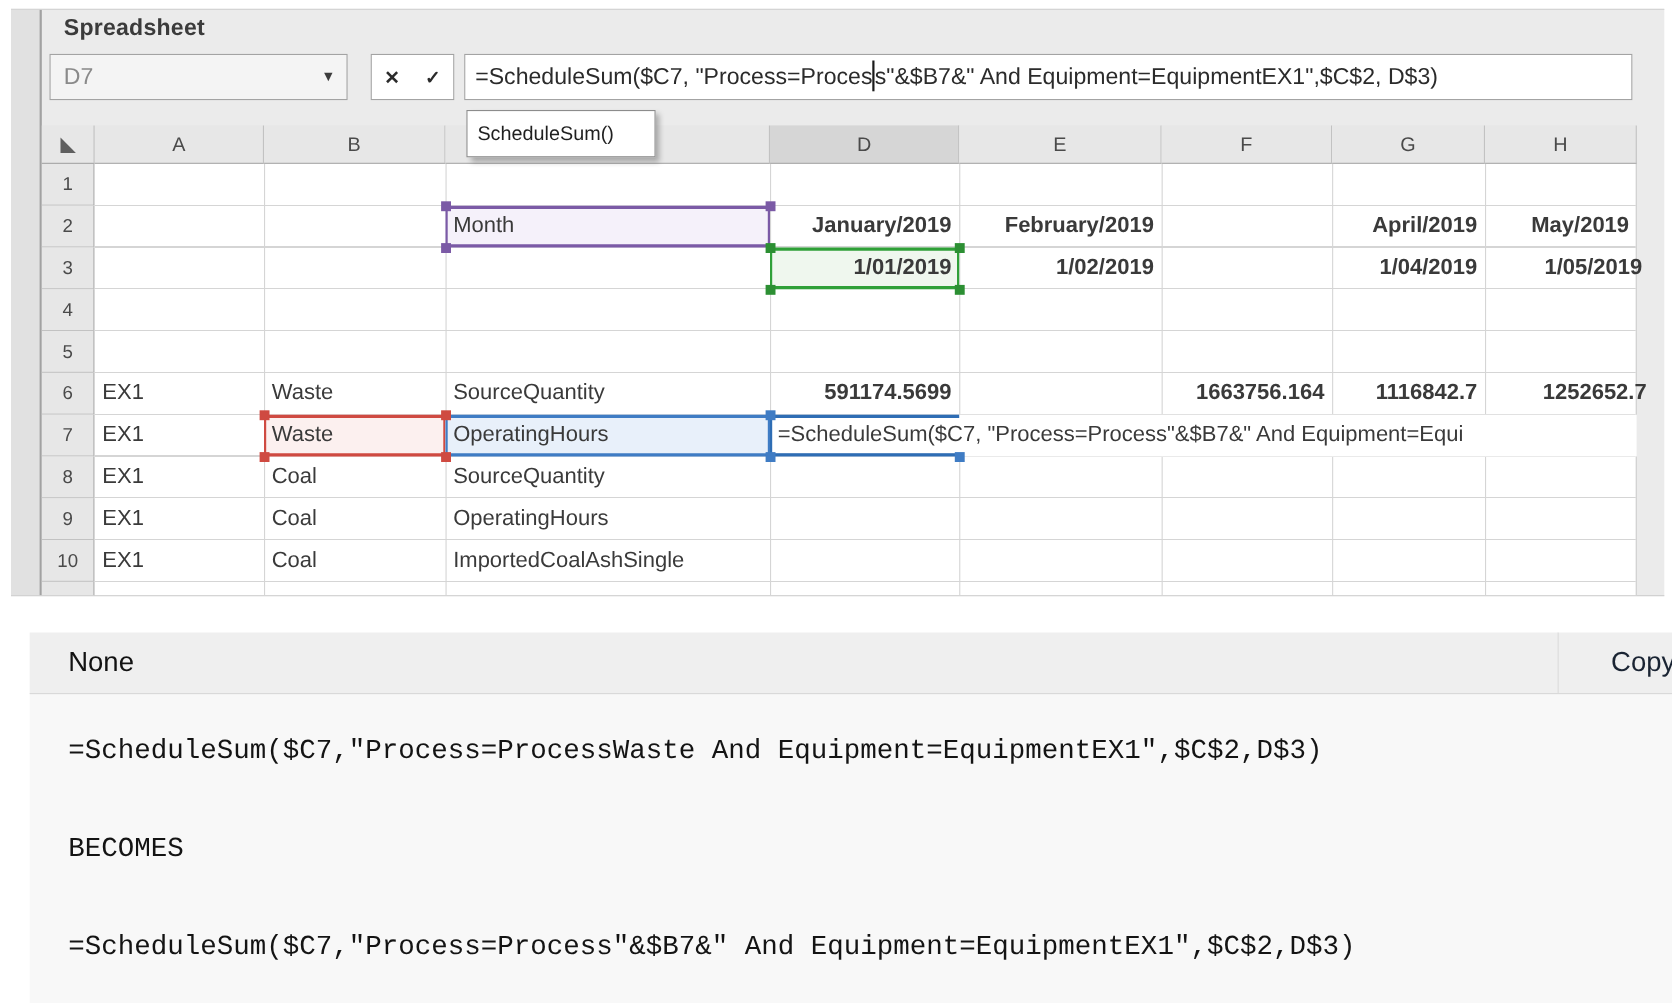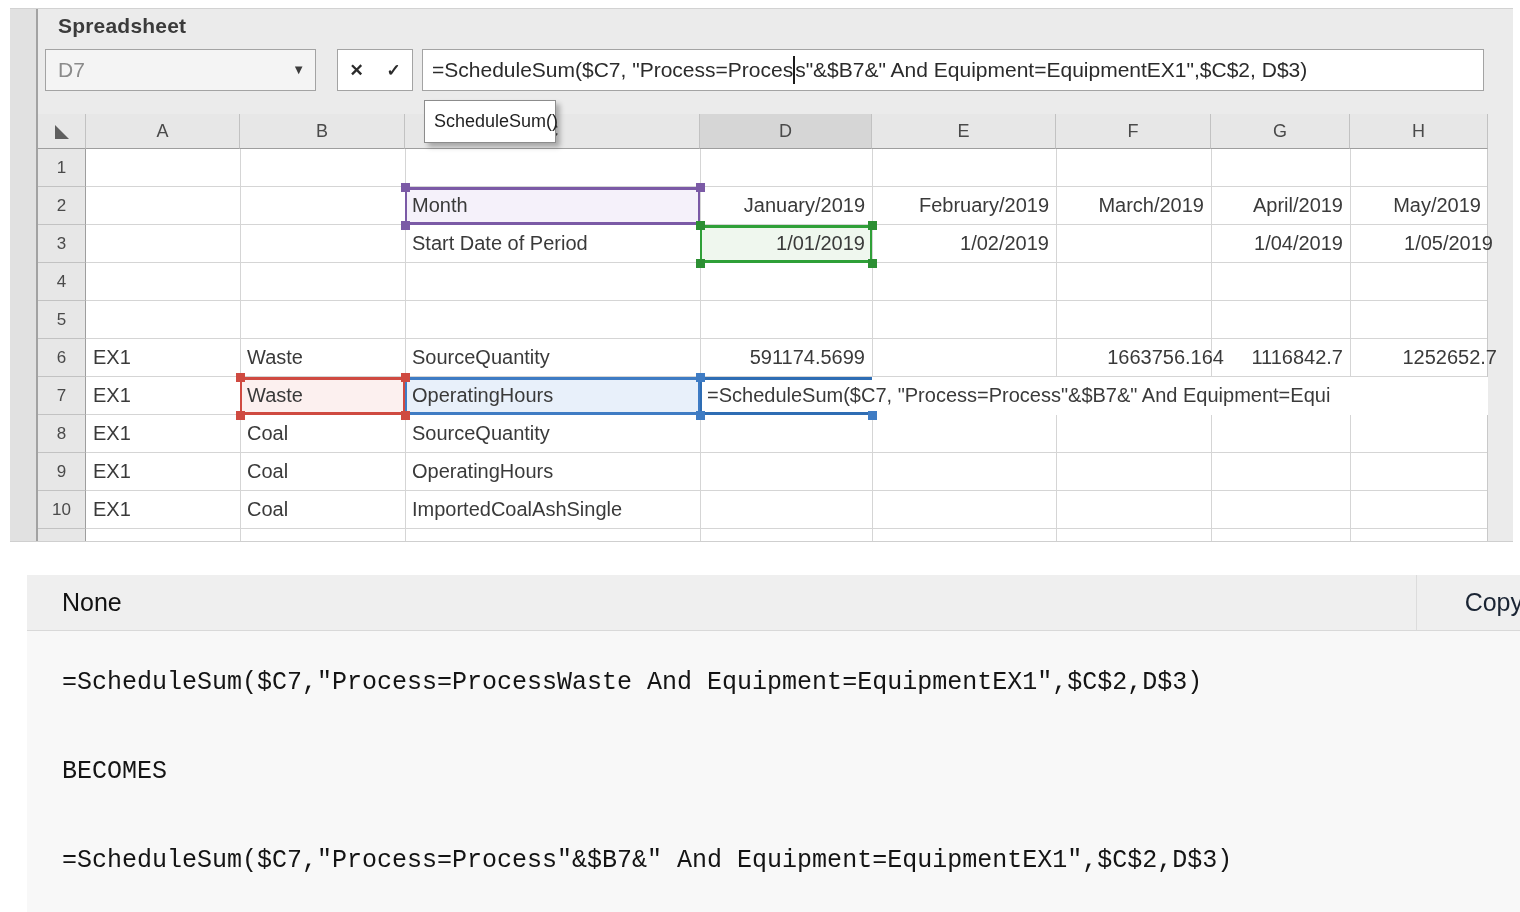--- a/index.html
+++ b/index.html
@@ -41,21 +41,21 @@
     position:absolute;left:412px;top:40px;width:1062px;height:42px;box-sizing:border-box;
     background:#ffffff;border:1px solid #a3a3a3;
     font-size:21px;color:#2b2b2b;line-height:40px;padding-left:9px;
     white-space:nowrap;overflow:hidden;
   }
   .caret{
     display:inline-block;width:0;height:28px;border-left:2px solid #1a1a1a;
     vertical-align:-7px;
   }
   .fn-tooltip{
-    position:absolute;left:414px;top:91px;width:132px;height:43px;box-sizing:border-box;
+    position:absolute;left:414px;top:91px;width:172px;height:43px;box-sizing:border-box;
     background:#ffffff;border:1px solid #8c8c8c;
     box-shadow:4px 4px 5px rgba(0,0,0,.28);
     font-size:18px;color:#1f1f1f;line-height:41px;padding-left:9px;
     z-index:30;
   }
   
   .grid{position:absolute;left:28px;top:105px;width:1450px;height:427px;}
   .col-headers{position:absolute;left:0;top:0;height:35px;display:flex;}
   .col-h{
     box-sizing:border-box;height:35px;background:#e7e7e7;
@@ -79,21 +79,21 @@
     position:absolute;left:48px;top:35px;width:1402px;height:392px;
     background:#ffffff;box-sizing:border-box;border-right:1px solid #c9c9c9;
     background-image:repeating-linear-gradient(to bottom,transparent 0 37px,#d5d5d5 37px 38px);
   }
   .vline{position:absolute;top:0;width:1px;height:100%;background:#d5d5d5;z-index:1;}
   .cell{
     position:absolute;height:38px;line-height:37px;font-size:20px;color:#3a3a3a;
     box-sizing:border-box;padding:0 7px;white-space:nowrap;overflow:hidden;z-index:5;
   }
   .al{text-align:left;}
-  .ar{text-align:right;}
+  .ar{text-align:right;font-weight:bold;}
   .edit-row{
     position:absolute;left:614px;top:228px;width:788px;height:38px;background:#ffffff;
     z-index:4;line-height:37px;font-size:20px;color:#3a3a3a;
     padding-left:7px;box-sizing:border-box;white-space:nowrap;overflow:hidden;
   }
   .hl{position:absolute;box-sizing:border-box;z-index:3;}
   .hl.purple{border:solid #7b5aa6;border-width:3px 2px;background:#f5f1fa;}
   .hl.green {border:solid #2fa038;border-width:3px 2px;background:#eff7ee;}
   .hl.red   {border:solid #cf4a41;border-width:3px 2px;background:#fcf0ef;}
   .hl.blue  {border:solid #3f7cc4;border-width:3px 2px;background:#e8f0fa;}
@@ -206,35 +206,33 @@
       <div class="hd red" style="left:315px;top:224px"></div>
       <div class="hd red" style="left:150px;top:262px"></div>
       <div class="hd red" style="left:315px;top:262px"></div>
       <div class="hd blue" style="left:610px;top:224px"></div>
       <div class="hd blue" style="left:610px;top:262px"></div>
       <div class="hd blue" style="left:782px;top:262px"></div>
 
       <div class="cell al" style="left:319px;top:38px;width:339px">Month</div>
       <div class="cell ar" style="left:614px;top:38px;width:172px">January/2019</div>
       <div class="cell ar" style="left:786px;top:38px;width:184px">February/2019</div>
-      <div class="cell ar" style="left:970px;top:38px;width:155px">March/2019</div>
       <div class="cell ar" style="left:1125px;top:38px;width:139px">April/2019</div>
       <div class="cell ar" style="left:1264px;top:38px;width:138px">May/2019</div>
 
-      <div class="cell al" style="left:319px;top:76px;width:295px">Start Date of Period</div>
       <div class="cell ar" style="left:614px;top:76px;width:172px">1/01/2019</div>
       <div class="cell ar" style="left:786px;top:76px;width:184px">1/02/2019</div>
       <div class="cell ar" style="left:1125px;top:76px;width:139px">1/04/2019</div>
       <div class="cell ar" style="left:1264px;top:76px;width:150px">1/05/2019</div>
 
       <div class="cell al" style="left:0;top:190px;width:154px">EX1</div>
       <div class="cell al" style="left:154px;top:190px;width:165px">Waste</div>
       <div class="cell al" style="left:319px;top:190px;width:295px">SourceQuantity</div>
       <div class="cell ar" style="left:614px;top:190px;width:172px">591174.5699</div>
-      <div class="cell ar" style="left:990px;top:190px;width:155px">1663756.164</div>
+      <div class="cell ar" style="left:970px;top:190px;width:155px">1663756.164</div>
       <div class="cell ar" style="left:1125px;top:190px;width:139px">1116842.7</div>
       <div class="cell ar" style="left:1264px;top:190px;width:154px">1252652.7</div>
 
       <div class="cell al" style="left:0;top:228px;width:154px">EX1</div>
       <div class="cell al" style="left:154px;top:228px;width:165px">Waste</div>
       <div class="cell al" style="left:319px;top:228px;width:295px">OperatingHours</div>
 
       <div class="cell al" style="left:0;top:266px;width:154px">EX1</div>
       <div class="cell al" style="left:154px;top:266px;width:165px">Coal</div>
       <div class="cell al" style="left:319px;top:266px;width:295px">SourceQuantity</div>

